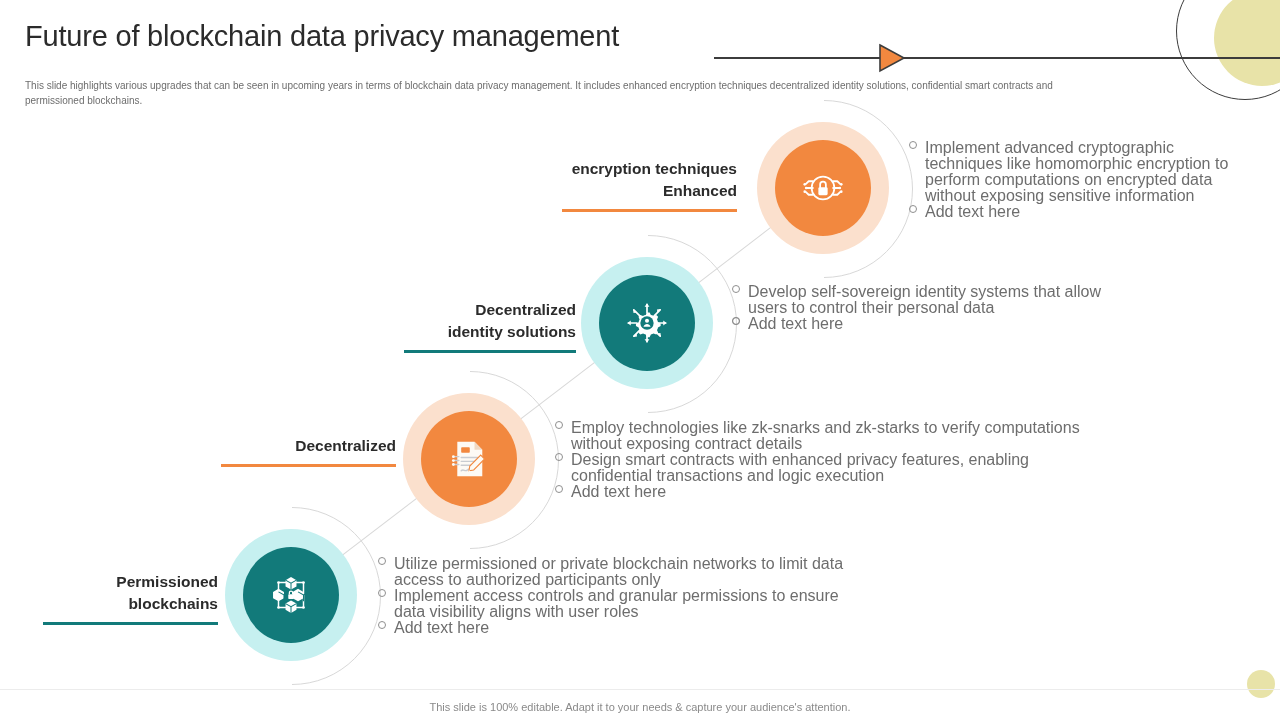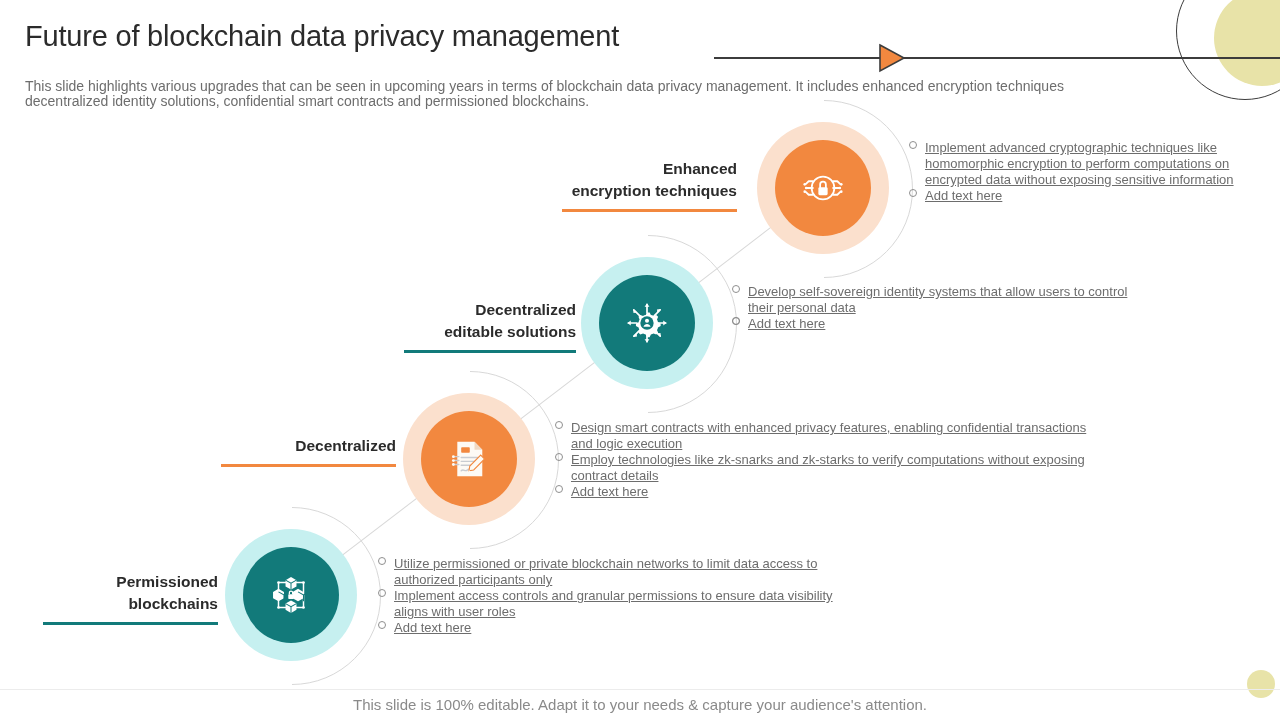--- a/index.html
+++ b/index.html
@@ -28,25 +28,25 @@
     position:absolute;left:25px;top:20px;width:700px;
     font-size:29px;font-weight:400;color:#2b2b2b;letter-spacing:-.2px;
     white-space:nowrap;
   }
   .title-rule{
     position:absolute;left:714px;top:57px;width:566px;height:2px;background:#3c3c3c;
   }
   .arrow-wrap{position:absolute;left:878px;top:43px;}
   .subtitle{
     position:absolute;left:25px;top:79px;width:1075px;
-    font-size:14px;line-height:14.5px;color:#6d6d6d;font-weight:400;
+    font-size:10px;line-height:14.5px;color:#6d6d6d;font-weight:400;
   }
   .footer{
     position:absolute;left:0;right:0;bottom:7px;text-align:center;
-    font-size:15px;color:#8a8a8a;
+    font-size:11px;color:#8a8a8a;
   }
   .footer-line{
     position:absolute;left:0;right:0;bottom:30px;height:1px;background:#ececec;
   }
 
   
   .row{position:absolute;}
   .halo{position:absolute;border-radius:50%;}
   .disc{position:absolute;border-radius:50%;display:flex;align-items:center;justify-content:center;}
   .arc{position:absolute;border-radius:50%;border:1px solid #d8d8d8;}
@@ -54,22 +54,22 @@
 
   .label{position:absolute;text-align:right;}
   .label-text{
     font-size:15.5px;font-weight:700;color:#2b2b2b;line-height:22px;
     white-space:nowrap;
   }
   .label-rule{height:3px;margin-top:7px;}
 
   .bullets{position:absolute;}
   .bullet{
-    position:relative;padding-left:20px;font-size:13px;line-height:16px;
-    color:#6d6d6d;margin-bottom:0px;text-decoration:underline;
+    position:relative;padding-left:20px;font-size:16px;line-height:16px;
+    color:#6d6d6d;margin-bottom:0px;
   }
   .bullet .mk{
     position:absolute;left:4px;top:1px;width:6px;height:6px;border-radius:50%;
     border:1px solid #8f8f8f;background:transparent;
   }
   svg{display:block;}
 </style>
 </head>
 <body>
 
@@ -104,22 +104,22 @@
       <circle cx="10.3" cy="27.7" r="1.5" fill="#fff" stroke="none"></circle>
       <circle cx="12" cy="32" r="1.5" fill="#fff" stroke="none"></circle>
       <circle cx="10.3" cy="36.3" r="1.5" fill="#fff" stroke="none"></circle>
       <circle cx="53.7" cy="27.7" r="1.5" fill="#fff" stroke="none"></circle>
       <circle cx="52" cy="32" r="1.5" fill="#fff" stroke="none"></circle>
       <circle cx="53.7" cy="36.3" r="1.5" fill="#fff" stroke="none"></circle>
     </svg>
           </span>
         </div>
         <div class="label" style="left: 377px; top: 158px; width: 360px;">
+          <div class="label-text">encryption techniques</div>
           <div class="label-text">Enhanced</div>
-          <div class="label-text">encryption techniques</div>
           <div class="label-rule" style="background: rgb(242, 136, 63); width: 175px; margin-left: 185px;"></div>
         </div>
         <div class="bullets" style="left: 905px; top: 140px; width: 345px;">
           <div class="bullet"><span class="mk"></span><span>Implement advanced cryptographic techniques like homomorphic encryption to perform computations on encrypted data without exposing sensitive information</span></div>
           <div class="bullet"><span class="mk"></span><span>Add text here</span></div>
         </div>
       </div>
       <div class="row" style="left: 0px; top: 0px; width: 1280px; height: 720px;">
         <div class="connector" style="left: 647px; top: 323px; width: 224.009px; transform: rotate(142.619deg);"></div>
         <div class="arc" style="left: 559px; top: 235px; width: 176px; height: 176px; clip-path: inset(0px 0px 0px 50%);"></div>
@@ -134,21 +134,21 @@
       <circle cx="32" cy="29.3" r="2.5" fill="#fff" stroke="none"></circle>
       <path d="M27.6 36.6c.9-2.2 2.5-3.4 4.4-3.4s3.5 1.2 4.4 3.4z" fill="#fff" stroke="none"></path>
       <path d="M32 19.5V9M32 44.5V55M19.5 32H9M44.5 32H55M23.2 23.2l-7.4-7.4M40.8 40.8l7.4 7.4M40.8 23.2l7.4-7.4M23.2 40.8l-7.4 7.4"></path>
       <path d="M32 8l-3 4h6zM32 56l-3-4h6zM8 32l4-3v6zM56 32l-4-3v6z" fill="#fff" stroke="none"></path>
       <path d="M14.8 14.8l.6 4.9 4.3-.6zM49.2 49.2l-.6-4.9-4.3.6zM49.2 14.8l-4.9.6.6 4.3zM14.8 49.2l4.9-.6-.6-4.3z" fill="#fff" stroke="none"></path>
     </svg>
           </span>
         </div>
         <div class="label" style="left: 216px; top: 299px; width: 360px;">
           <div class="label-text">Decentralized</div>
-          <div class="label-text">editable solutions</div>
+          <div class="label-text">identity solutions</div>
           <div class="label-rule" style="background: rgb(18, 122, 122); width: 172px; margin-left: 188px;"></div>
         </div>
         <div class="bullets" style="left: 728px; top: 284px; width: 410px;">
           <div class="bullet"><span class="mk"></span><span>Develop self-sovereign identity systems that allow users to control their personal data</span></div>
           <div class="bullet"><span class="mk"></span></div>
           <div class="bullet"><span class="mk"></span><span>Add text here</span></div>
         </div>
       </div>
       <div class="row" style="left: 0px; top: 0px; width: 1280px; height: 720px;">
         <div class="connector" style="left: 469px; top: 459px; width: 224.009px; transform: rotate(142.619deg);"></div>
@@ -173,22 +173,22 @@
       <path d="M47 27l5 5-14 14-6 1 1-6z" fill="#fdfaf5" stroke="#f2883f" stroke-width="1.4"></path>
       <path d="M32 46l-1 6 6-1z" fill="#fdfaf5"></path>
     </svg>
           </span>
         </div>
         <div class="label" style="left: 36px; top: 435px; width: 360px;">
           <div class="label-text">Decentralized</div>
           <div class="label-rule" style="background: rgb(242, 136, 63); width: 175px; margin-left: 185px;"></div>
         </div>
         <div class="bullets" style="left: 551px; top: 420px; width: 556px;">
+          <div class="bullet"><span class="mk"></span><span>Employ technologies like zk-snarks and zk-starks to verify computations without exposing contract details</span></div>
           <div class="bullet"><span class="mk"></span><span>Design smart contracts with enhanced privacy features, enabling confidential transactions and logic execution</span></div>
-          <div class="bullet"><span class="mk"></span><span>Employ technologies like zk-snarks and zk-starks to verify computations without exposing contract details</span></div>
           <div class="bullet"><span class="mk"></span><span>Add text here</span></div>
         </div>
       </div>
       <div class="row" style="left: 0px; top: 0px; width: 1280px; height: 720px;">
         <div class="arc" style="left: 203px; top: 507px; width: 176px; height: 176px; clip-path: inset(0px 0px 0px 50%);"></div>
         <div class="halo" style="left: 225px; top: 529px; width: 132px; height: 132px; background: rgb(198, 240, 240);"></div>
         <div class="disc" style="left: 243px; top: 547px; width: 96px; height: 96px; background: rgb(18, 122, 122);">
           <span>
     <svg width="50" height="50" viewBox="0 0 64 64" fill="none" stroke="#fff" stroke-width="1.9">
       <rect x="16" y="16" width="32" height="32" rx="1"></rect>

